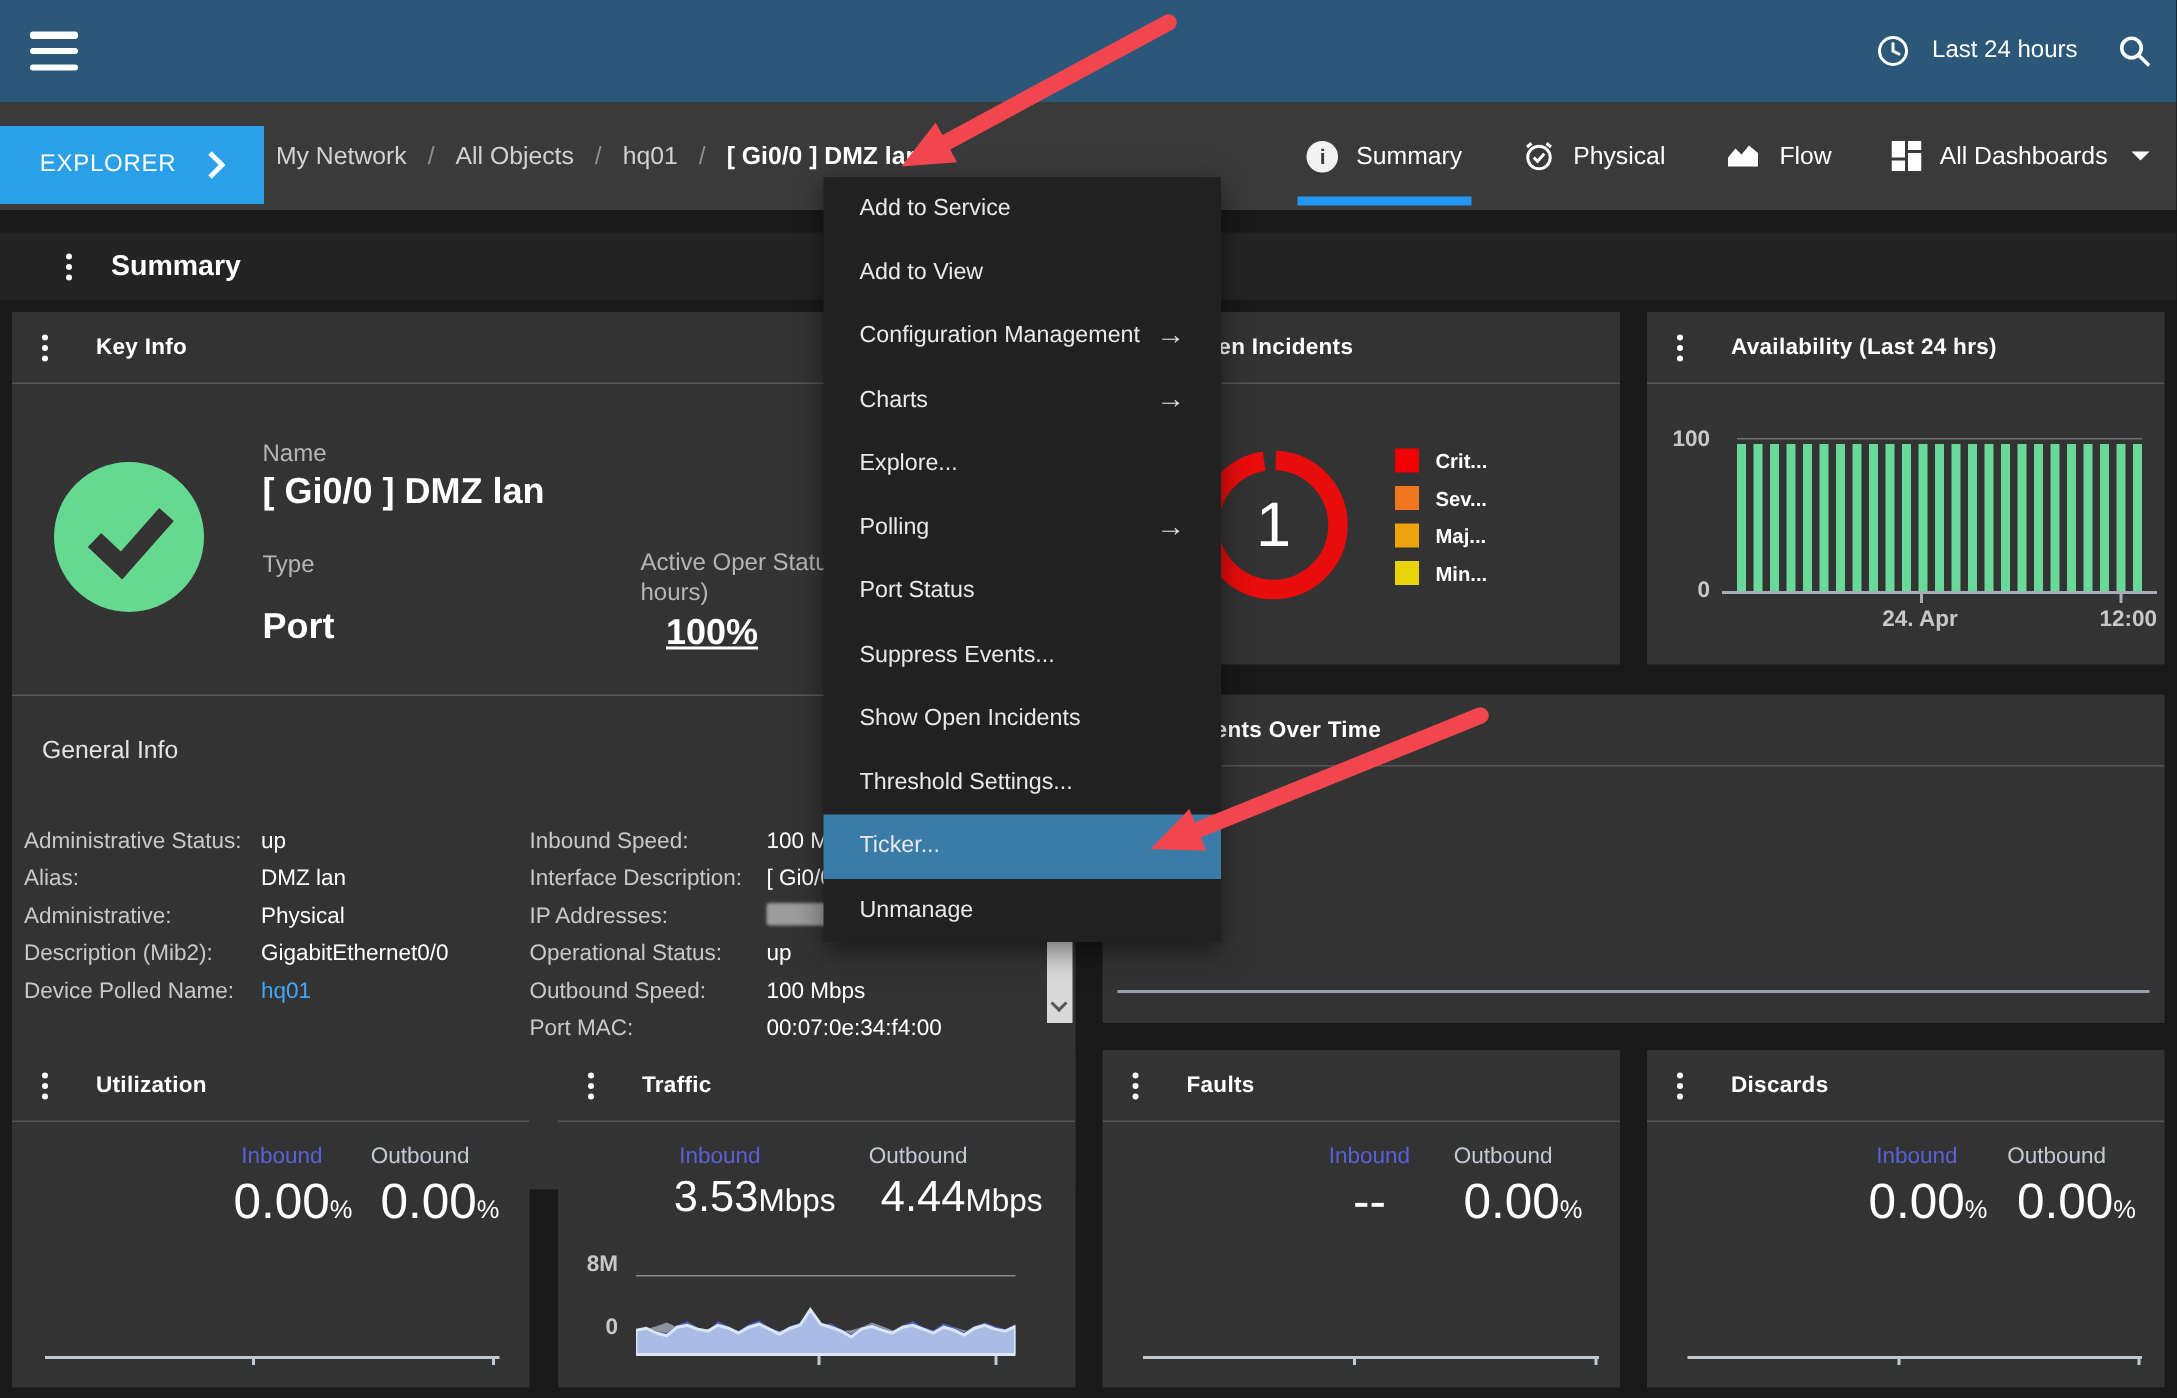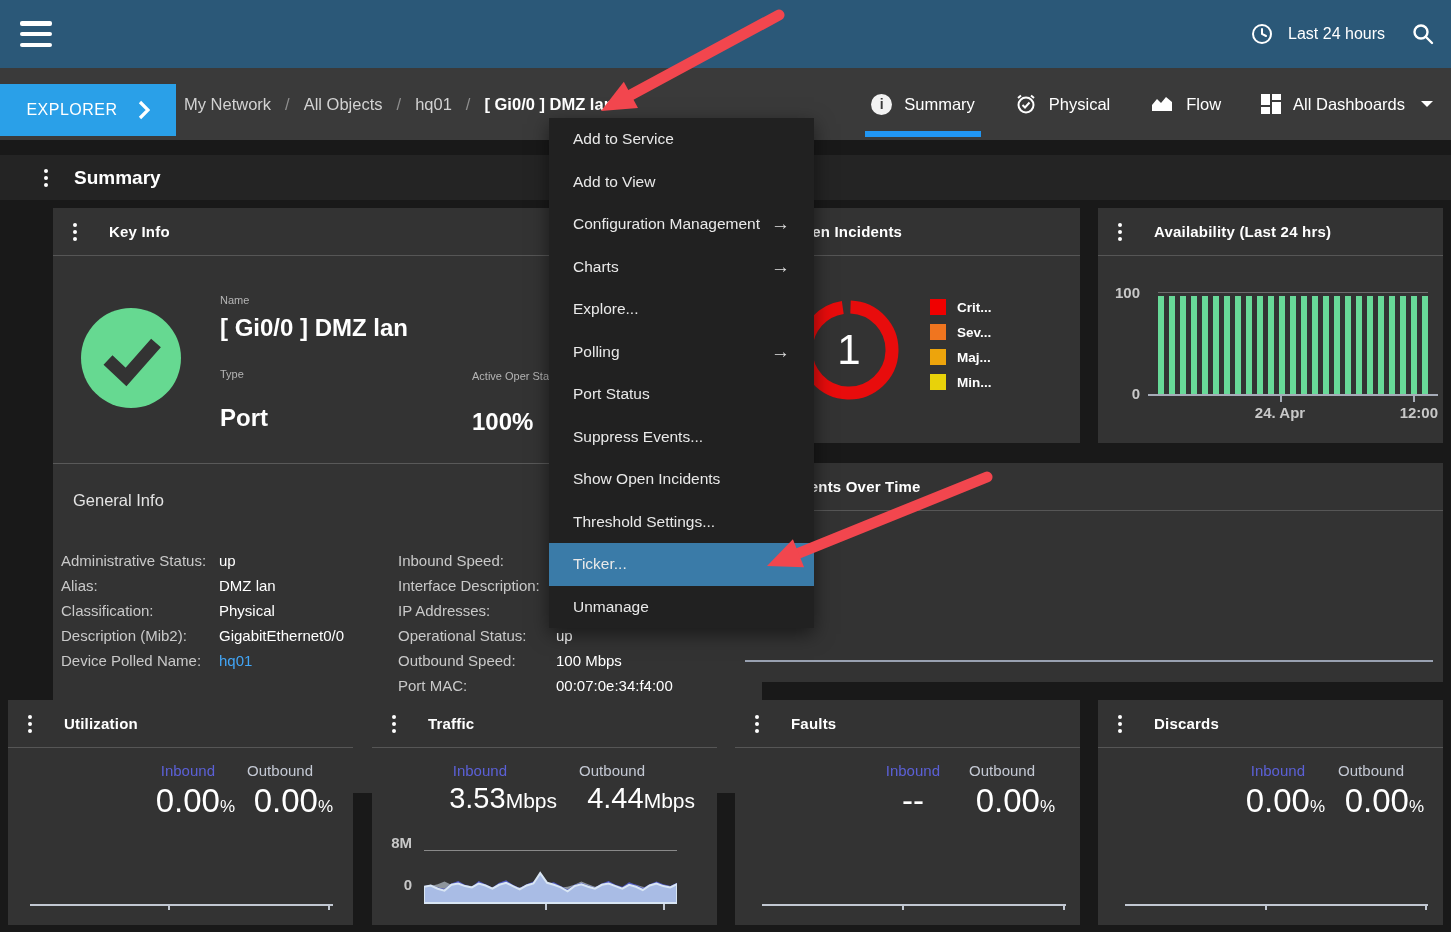--- a/index.html
+++ b/index.html
@@ -38,22 +38,22 @@
 
   
   .panel { position:absolute; background:#333; overflow:hidden; }
   .phead { position:relative; height:48px; border-bottom:1px solid #565656; display:flex; align-items:center; }
   .phead .ptitle { color:#fff; font-size:15px; font-weight:700; margin-left:32px; letter-spacing:.2px; }
   .kebab { display:flex; flex-direction:column; gap:3px; margin-left:20px; cursor:pointer; }
   .kebab i { width:4px; height:4px; border-radius:50%; background:#fff; }
   #pagehead .kebab { margin-left:44px; }
 
   
-  #keyinfo { left:8px; top:208px; width:709px; height:585px;margin-left:45px; }
-  .flabel { color:#b5b5b5; font-size:11px; }
+  #keyinfo { left:8px; top:208px; width:709px; height:585px; }
+  .flabel { color:#b5b5b5; font-size:16px; }
   .fvalue { color:#fff; font-size:24px; font-weight:700; }
   #gen-heading { position:absolute; left:20px; top:283px; color:#e3e3e3; font-size:16.5px; }
   .infocol { position:absolute; width:340px; }
   .inforow { display:flex; margin-bottom:4px; line-height:21px; font-size:15px; }
   .inforow .il { width:158px; color:#c9c9c9; word-break:break-all; flex:none; }
   .inforow .iv { color:#fff; }
   .inforow .iv.link { color:#42a5f5; cursor:pointer; }
   .blob { width:62px; height:15px; background:#9b9b9b; border-radius:2px; filter:blur(1px); margin-top:2px; }
   #ki-scrollbar { position:absolute; left:690px; top:352px; width:17px; height:122px; background:#d9d9d9; cursor:pointer; }
   #ki-scrollbar::before { content:""; position:absolute; left:0; top:0; width:100%; height:28px; background:linear-gradient(#8d8d8d,#d9d9d9); }
@@ -203,34 +203,34 @@
     </div>
     <svg class="abs" style="left:28px; top:100px;" width="100" height="100" viewBox="0 0 100 100">
       <circle cx="50" cy="50" r="50" fill="#66d991"></circle>
       <path d="M27 52 L45 69 L75 35" stroke="#333" stroke-width="13" fill="none"></path>
     </svg>
     <div class="abs flabel" style="left:167px; top:86px;">Name</div>
     <div class="abs fvalue" style="left:167px; top:106px;">[ Gi0/0 ] DMZ lan</div>
     <div class="abs flabel" style="left:167px; top:160px;">Type</div>
     <div class="abs fvalue" style="left:167px; top:196px;">Port</div>
     <div class="abs flabel" style="left:419px; top:158px; width:200px; line-height:20px;">Active Oper Status (Last 24 hours)</div>
-    <div class="abs fvalue" style="left:419px; top:200px;">100%</div>
+    <div class="abs fvalue" style="left:436px; top:200px;text-decoration:underline;">100%</div>
     <div class="abs" style="left:0; top:255px; width:100%; height:1px; background:#595959;"></div>
     <div id="gen-heading">General Info</div>
     <div id="gi-left" class="infocol" style="left:8px;  top:342px;">
         <div class="inforow">
           <span class="il">Administrative Status:</span>
           <span class="iv">up</span>
         </div>
         <div class="inforow">
           <span class="il">Alias:</span>
           <span class="iv">DMZ lan</span>
         </div>
         <div class="inforow">
-          <span class="il">Classification:</span>
+          <span class="il">Administrative:</span>
           <span class="iv">Physical</span>
         </div>
         <div class="inforow">
           <span class="il">Description (Mib2):</span>
           <span class="iv">GigabitEthernet0/0</span>
         </div>
         <div class="inforow">
           <span class="il">Device Polled Name:</span>
           <span class="iv link">hq01</span>
         </div>

